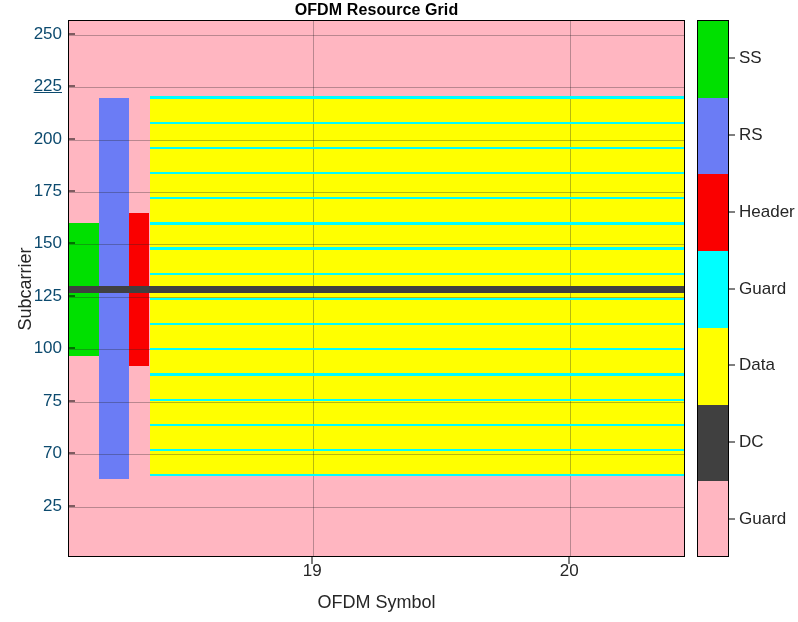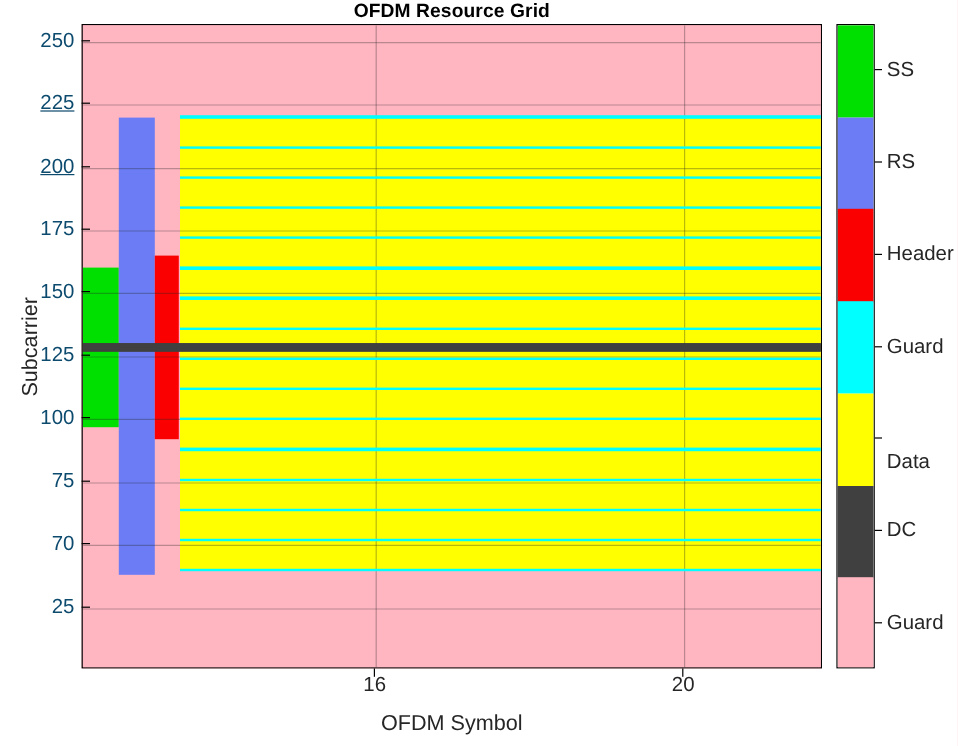--- a/index.html
+++ b/index.html
@@ -181,21 +181,21 @@
 </div>
 
 <div id="y-ticklabels">
     <div class="y-ticklabel" style="top: 485.607px;">25</div>
     <div class="y-ticklabel" style="top: 433.166px;">70</div>
     <div class="y-ticklabel" style="top: 380.725px;">75</div>
     <div class="y-ticklabel" style="top: 328.283px;">100</div>
     <div class="y-ticklabel" style="top: 275.842px;">125</div>
     <div class="y-ticklabel" style="top: 223.4px;">150</div>
     <div class="y-ticklabel" style="top: 170.959px;">175</div>
-    <div class="y-ticklabel" style="top: 118.518px; text-decoration: underline;">200</div>
+    <div class="y-ticklabel" style="top: 118.518px;">200</div>
     <div class="y-ticklabel" style="top: 66.0762px; text-decoration: underline;">225</div>
     <div class="y-ticklabel" style="top: 13.6348px;">250</div>
   </div>
 
 <div id="plot-box">
   <div id="plot-canvas">
       <div class="patch" style="left: 0px; top: 0px; width: 617px; height: 537px; background: rgb(255, 182, 193);"></div>
       <div class="patch" style="left: 0px; top: 202.424px; width: 29.8217px; height: 132.152px; background: rgb(0, 224, 0);"></div>
       <div class="patch" style="left: 29.8217px; top: 76.5645px; width: 30.5929px; height: 381.773px; background: rgb(107, 124, 245);"></div>
       <div class="patch" style="left: 60.4146px; top: 191.936px; width: 19.2812px; height: 153.129px; background: rgb(250, 0, 0);"></div>
@@ -250,30 +250,30 @@
 <div class="y-tickmark" style="top: 505.607px;"></div>
 <div class="y-tickmark" style="top: 453.166px;"></div>
 <div class="y-tickmark" style="top: 400.725px;"></div>
 <div class="y-tickmark" style="top: 348.283px;"></div>
 <div class="y-tickmark" style="top: 295.842px;"></div>
 <div class="y-tickmark" style="top: 243.4px;"></div>
 <div class="y-tickmark" style="top: 190.959px;"></div>
 <div class="y-tickmark" style="top: 138.518px;"></div>
 <div class="y-tickmark" style="top: 86.0762px;"></div>
 <div class="y-tickmark" style="top: 33.6348px;"></div>
-<div class="x-ticklabel" style="left: 312.229px;">16</div>
+<div class="x-ticklabel" style="left: 312.229px;">19</div>
 <div class="x-tickmark" style="left: 312.229px;"></div>
 <div class="x-ticklabel" style="left: 569.312px;">20</div>
 <div class="x-tickmark" style="left: 569.312px;"></div>
 <div class="cbar-tick" style="top: 58.3571px;"></div>
 <div class="cbar-label" style="top: 58.3571px;">SS</div>
 <div class="cbar-tick" style="top: 135.071px;"></div>
 <div class="cbar-label" style="top: 135.071px;">RS</div>
 <div class="cbar-tick" style="top: 211.786px;"></div>
 <div class="cbar-label" style="top: 211.786px;">Header</div>
 <div class="cbar-tick" style="top: 288.5px;"></div>
 <div class="cbar-label" style="top: 288.5px;">Guard</div>
 <div class="cbar-tick" style="top: 365.214px;"></div>
-<div class="cbar-label" style="top: 365.214px; margin-top: 20px;">Data</div>
+<div class="cbar-label" style="top: 365.214px;">Data</div>
 <div class="cbar-tick" style="top: 441.929px;"></div>
 <div class="cbar-label" style="top: 441.929px;">DC</div>
 <div class="cbar-tick" style="top: 518.643px;"></div>
 <div class="cbar-label" style="top: 518.643px;">Guard</div>
 
 </body></html>

